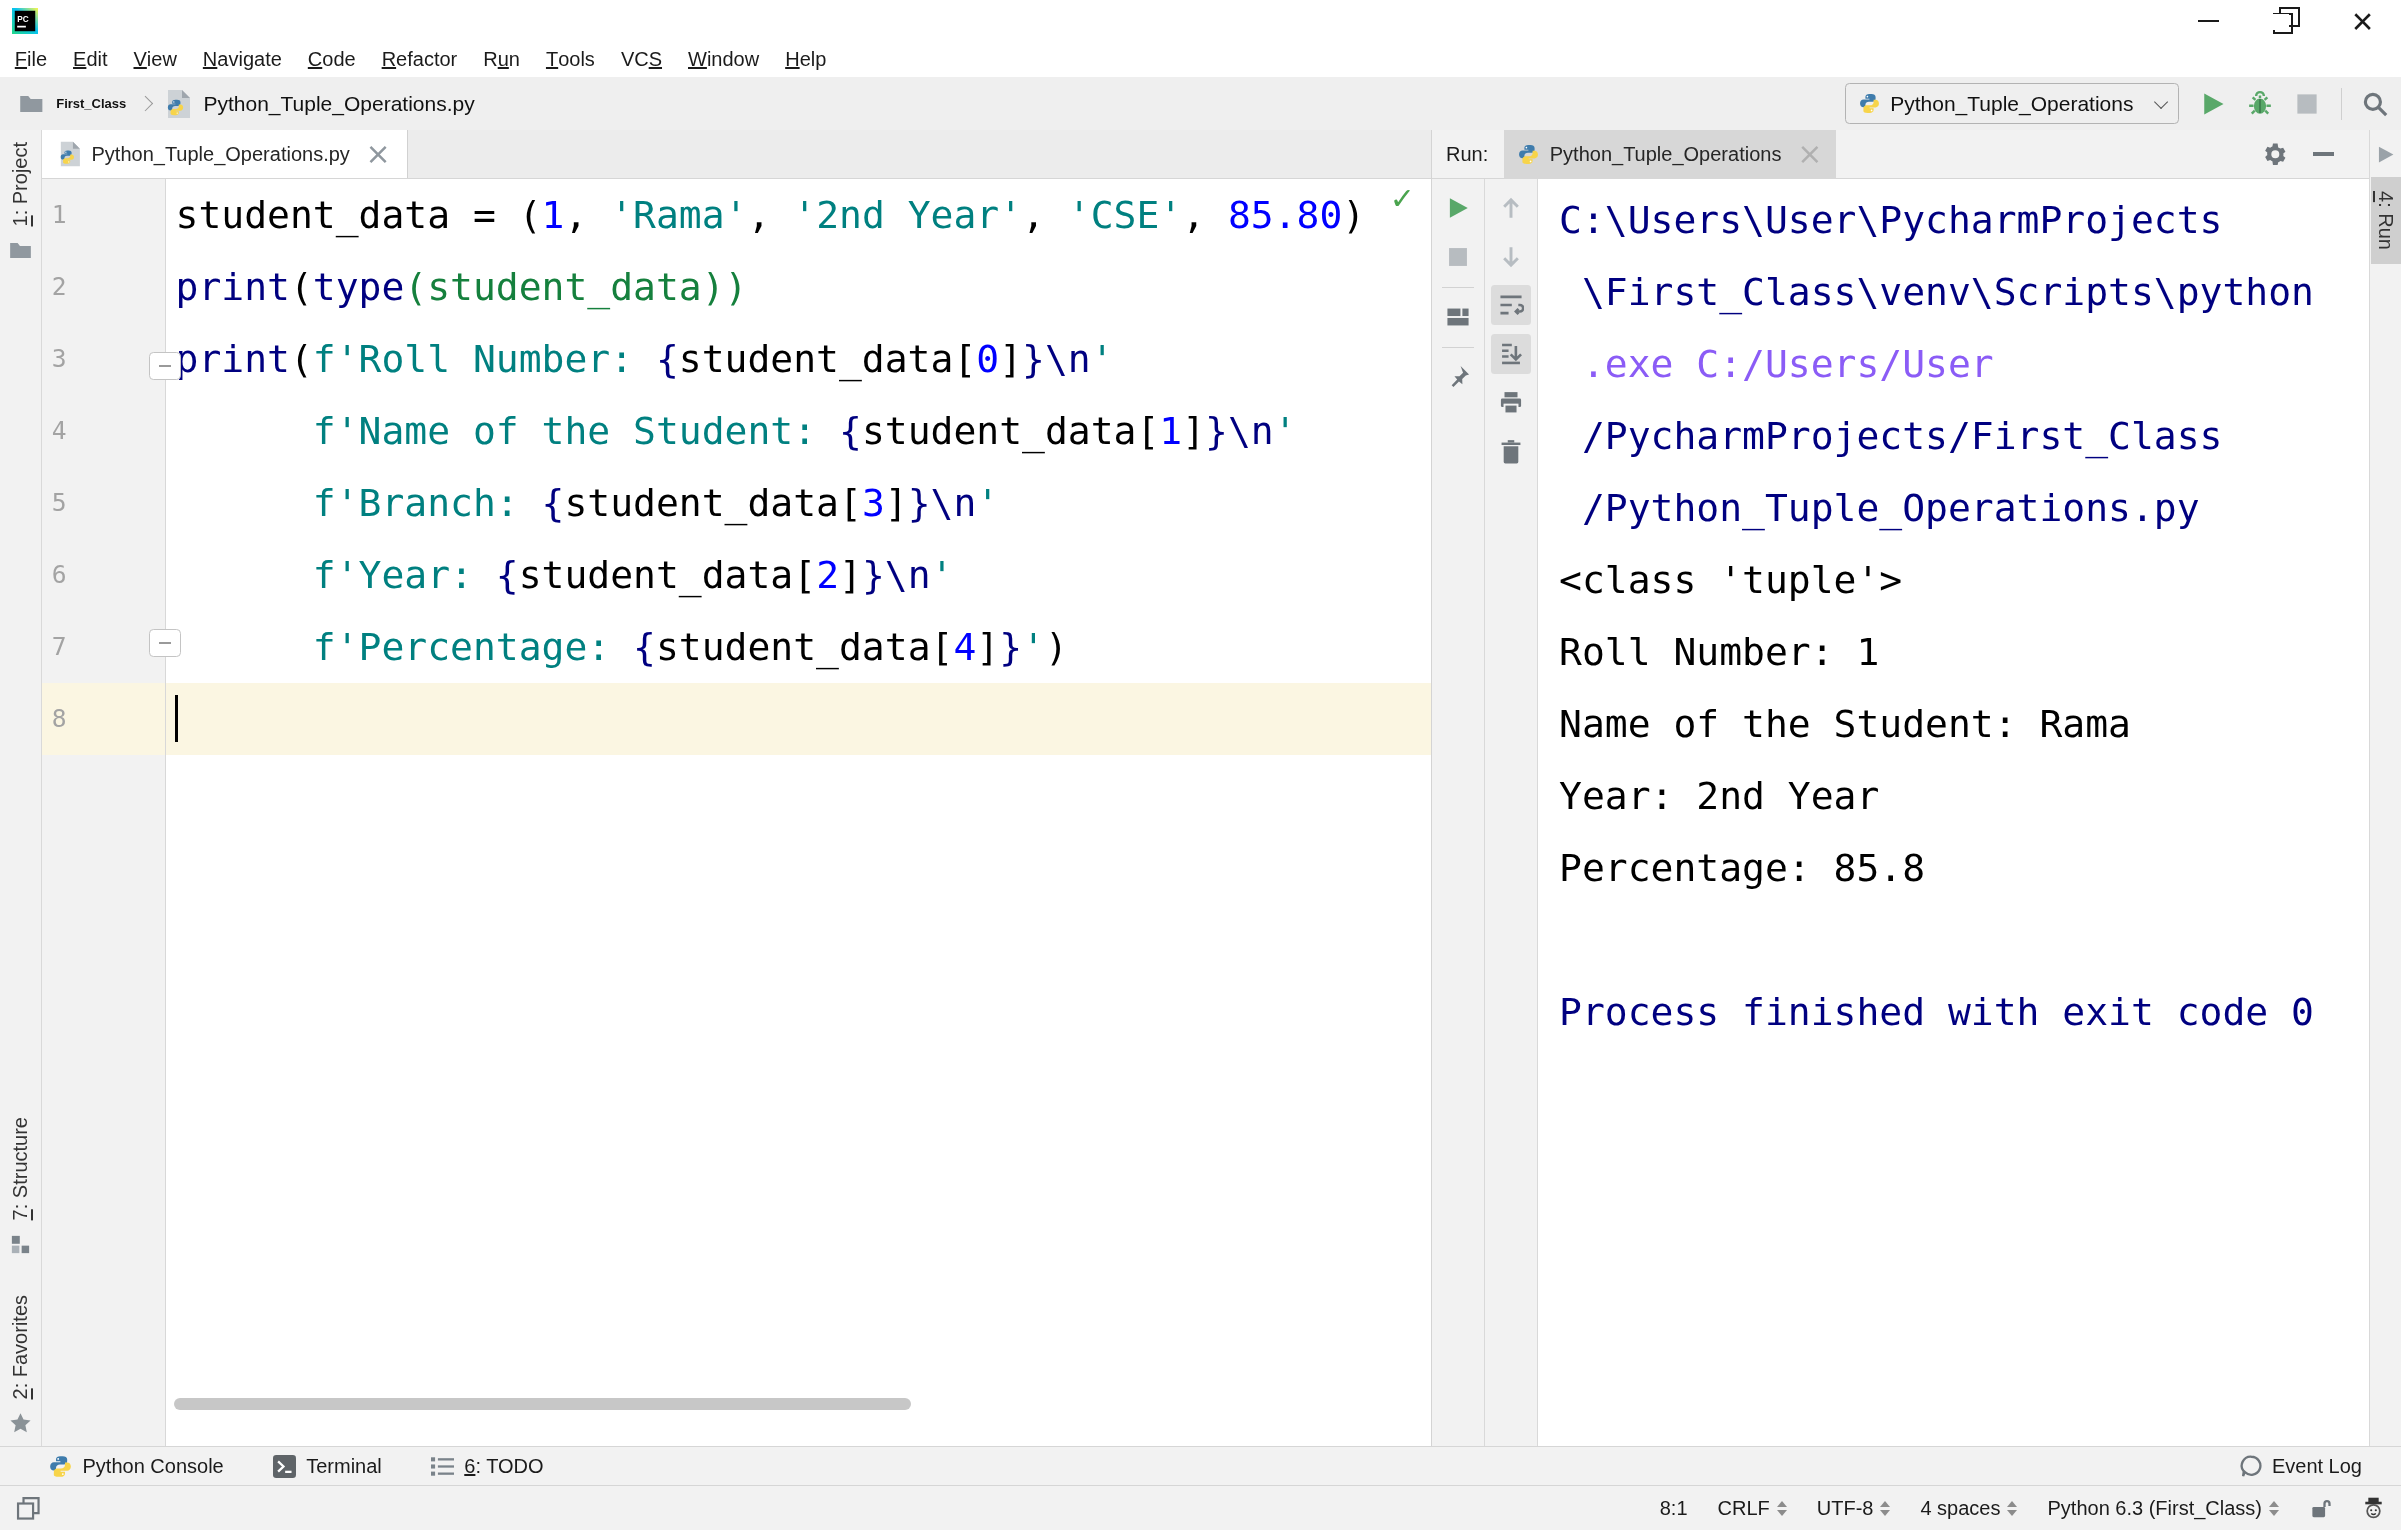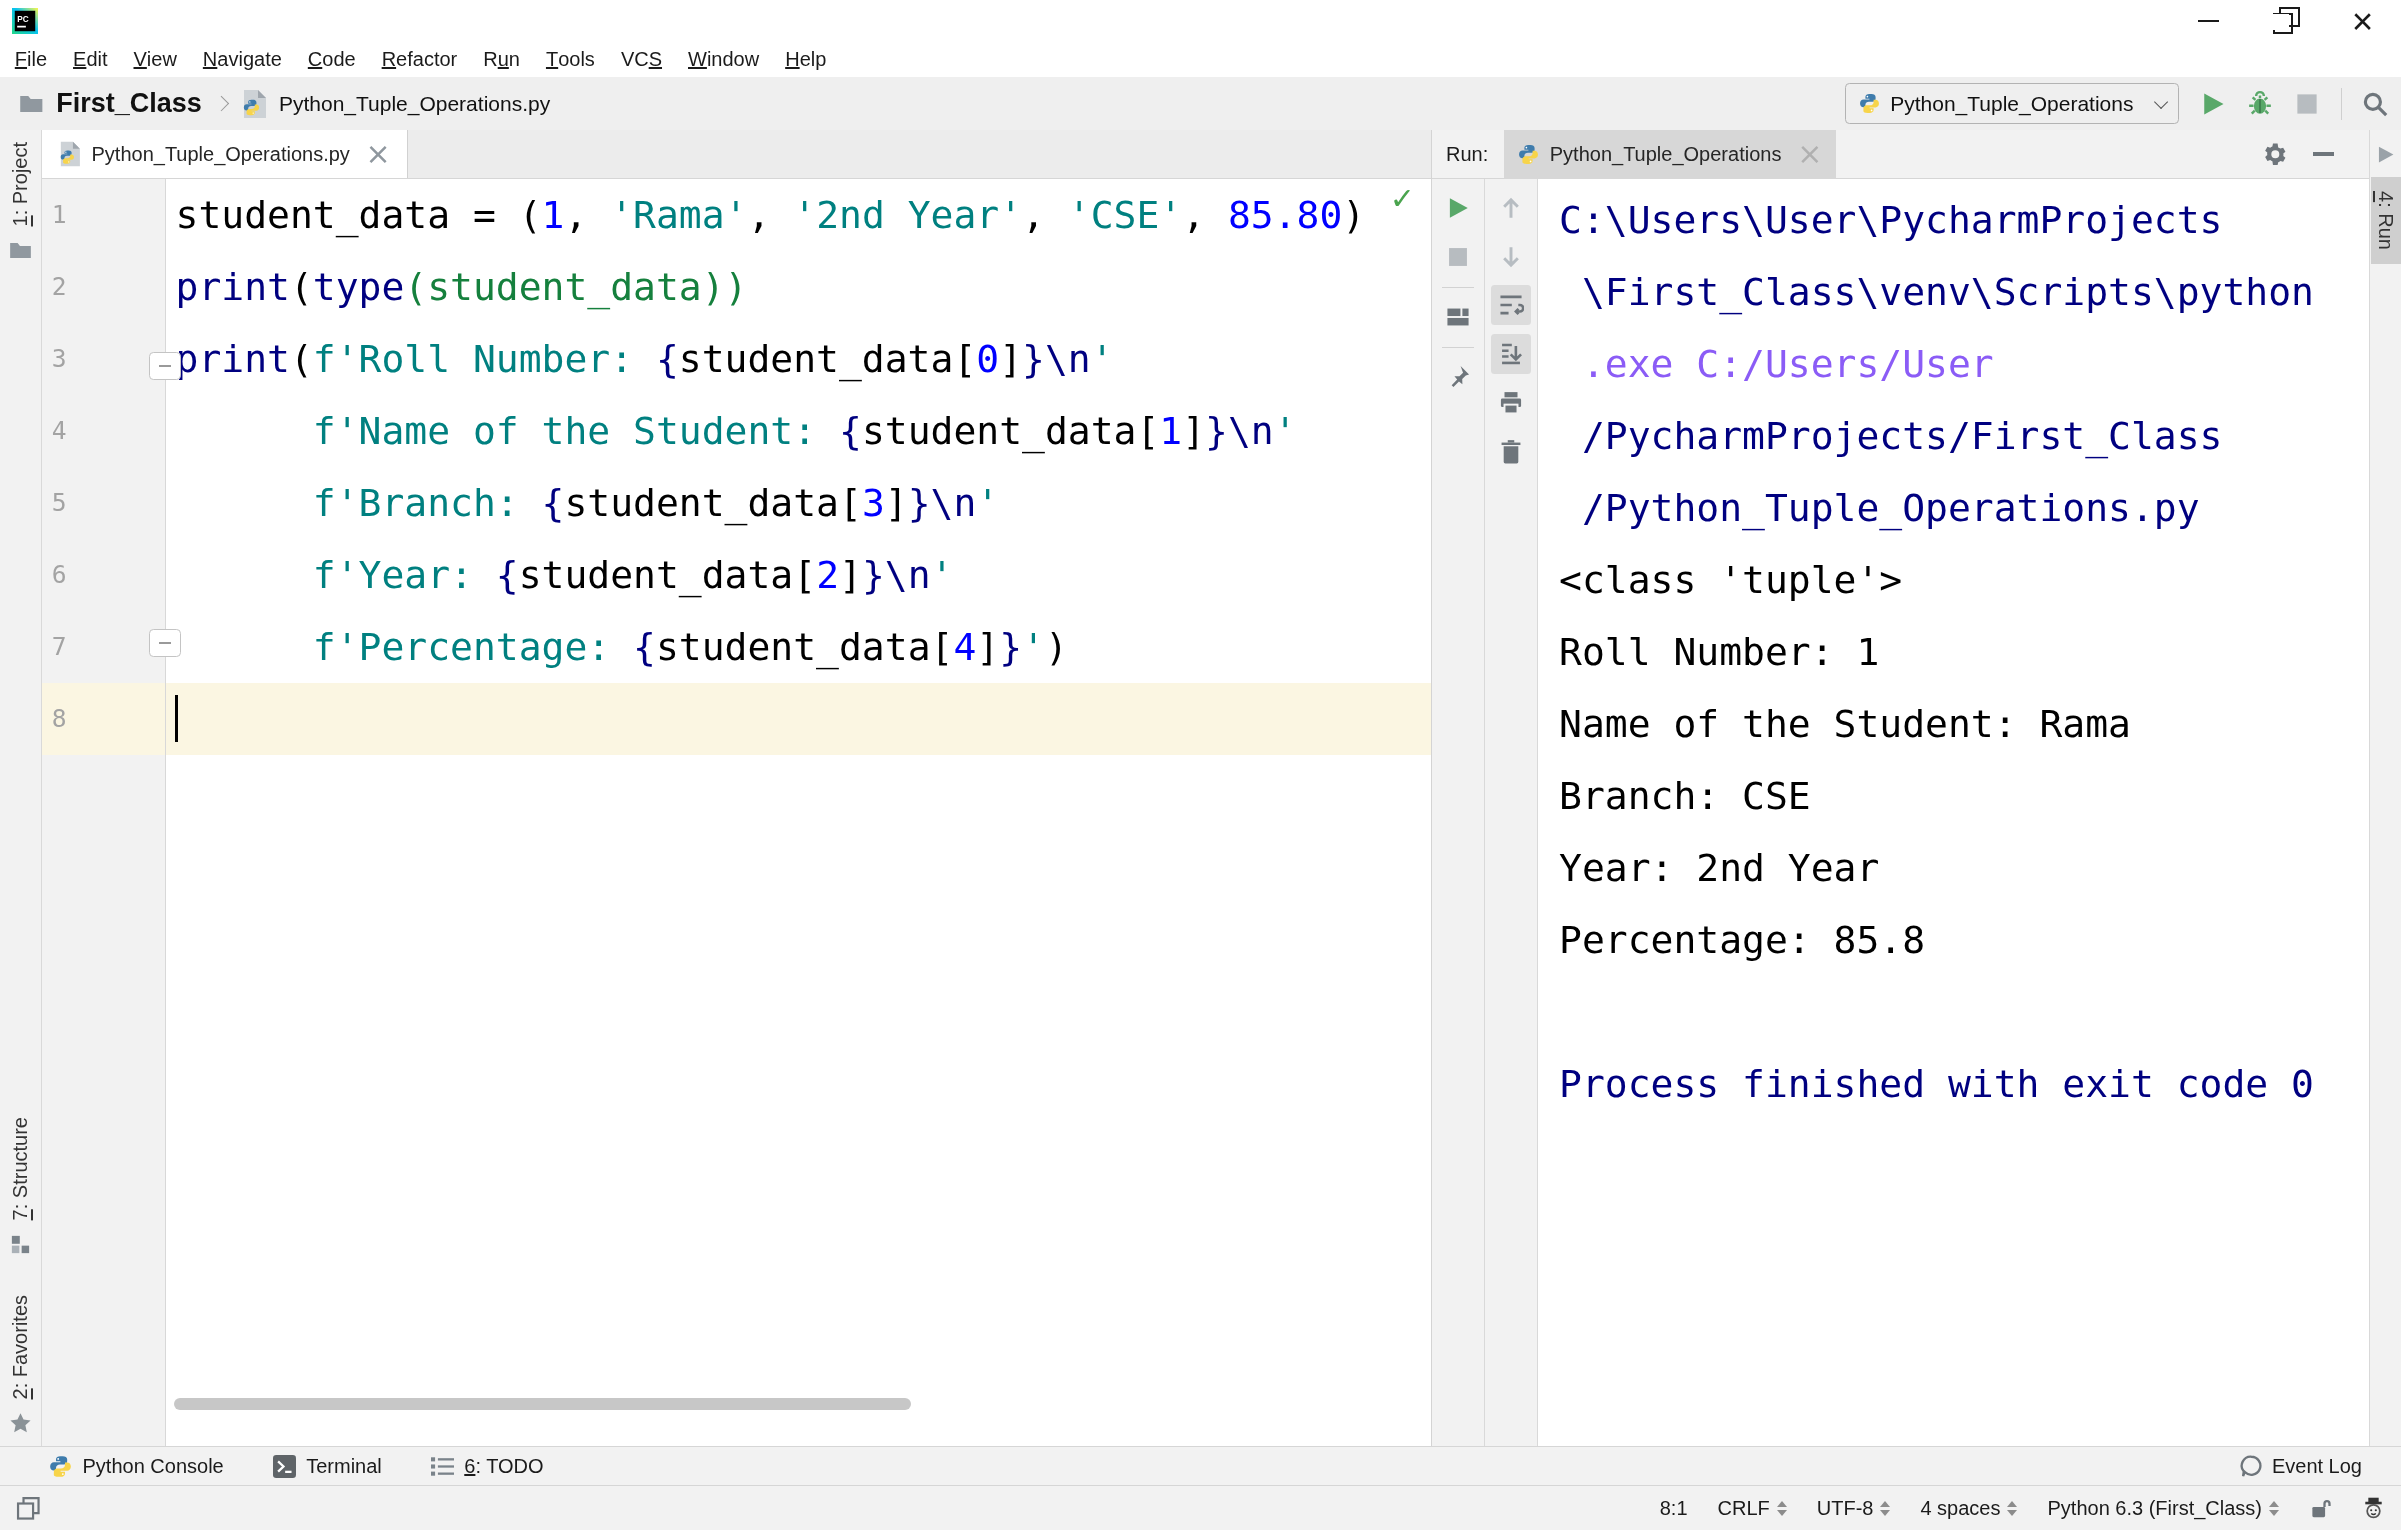--- a/index.html
+++ b/index.html
@@ -22,21 +22,21 @@
 
   
   #menubar{position:absolute;left:0;top:42px;width:2401px;height:35px;background:#fff;border-bottom:0.9px solid #e3e3e3;display:flex;align-items:center;font-size:20px;}
   .menu-item{padding:0 13px;height:35px;display:flex;align-items:center;color:#1b1b1b;}
   .menu-item:first-child{margin-left:1.8px;}
 
   
   #toolbar{position:absolute;left:0;top:77px;width:2401px;height:53px;background:#efefef;border-bottom:0.9px solid #d6d6d6;display:flex;align-items:center;}
   #crumbs{display:flex;align-items:center;gap:12.3px;margin-left:19.3px;}
   .crumb-sep{width:9.7px;height:9.7px;border-top:1.8px solid #9a9a9a;border-right:1.8px solid #9a9a9a;transform:rotate(45deg);margin:0 1.8px;}
-  #crumb-project{font-size:27px;font-weight:bold;color:#111;}
+  #crumb-project{font-size:13px;font-weight:bold;color:#111;}
   #crumb-file{font-size:21px;color:#111;}
   .i-folder{width:24.6px;height:20px;}
   .i-pyfile{width:26px;height:30px;}
   #toolbar-right{position:absolute;right:12.3px;top:0;height:53px;display:flex;align-items:center;gap:19.3px;}
   #run-config{height:39px;border:1.8px solid #b3b3b3;border-radius:4.4px;display:flex;align-items:center;gap:10.5px;padding:0 12.3px;min-width:290px;}
   #run-config .i-python{width:21px;height:21px;}
   #run-config-label{font-size:21px;color:#111;}
   .combo-chevron{width:8.8px;height:8.8px;border-left:1.8px solid #555;border-bottom:1.8px solid #555;transform:rotate(-45deg);margin-left:12.3px;margin-top:-3.5px;}
   .tb-icon{width:28px;height:28px;}
   .tb-sep{width:0.9px;height:32px;background:#cfcfcf;}
@@ -430,21 +430,20 @@
         </div>
         <div id="console">
             <div class="console-line" style="color: rgb(0, 0, 128);">C:\Users\User\PycharmProjects</div>
             <div class="console-line" style="color: rgb(0, 0, 128);"> \First_Class\venv\Scripts\python</div>
             <div class="console-line" style="color: #8b5cf6;"> .exe C:/Users/User</div>
             <div class="console-line" style="color: rgb(0, 0, 128);"> /PycharmProjects/First_Class</div>
             <div class="console-line" style="color: rgb(0, 0, 128);"> /Python_Tuple_Operations.py</div>
             <div class="console-line" style="color: rgb(0, 0, 0);">&lt;class 'tuple'&gt;</div>
             <div class="console-line" style="color: rgb(0, 0, 0);">Roll Number: 1</div>
             <div class="console-line" style="color: rgb(0, 0, 0);">Name of the Student: Rama</div>
-            <div class="console-line" style="color: rgb(0, 0, 0);">Branch: CSE</div>
             <div class="console-line" style="color: rgb(0, 0, 0);">Year: 2nd Year</div>
             <div class="console-line" style="color: rgb(0, 0, 0);">Percentage: 85.8</div>
             <div class="console-line" style="color: rgb(0, 0, 0);"></div>
             <div class="console-line" style="color: rgb(0, 0, 128);">Process finished with exit code 0</div>
           </div>
       </div>
     </div>
 
     <div id="right-bar">
       <span class="slot" data-icon="run-gray">

